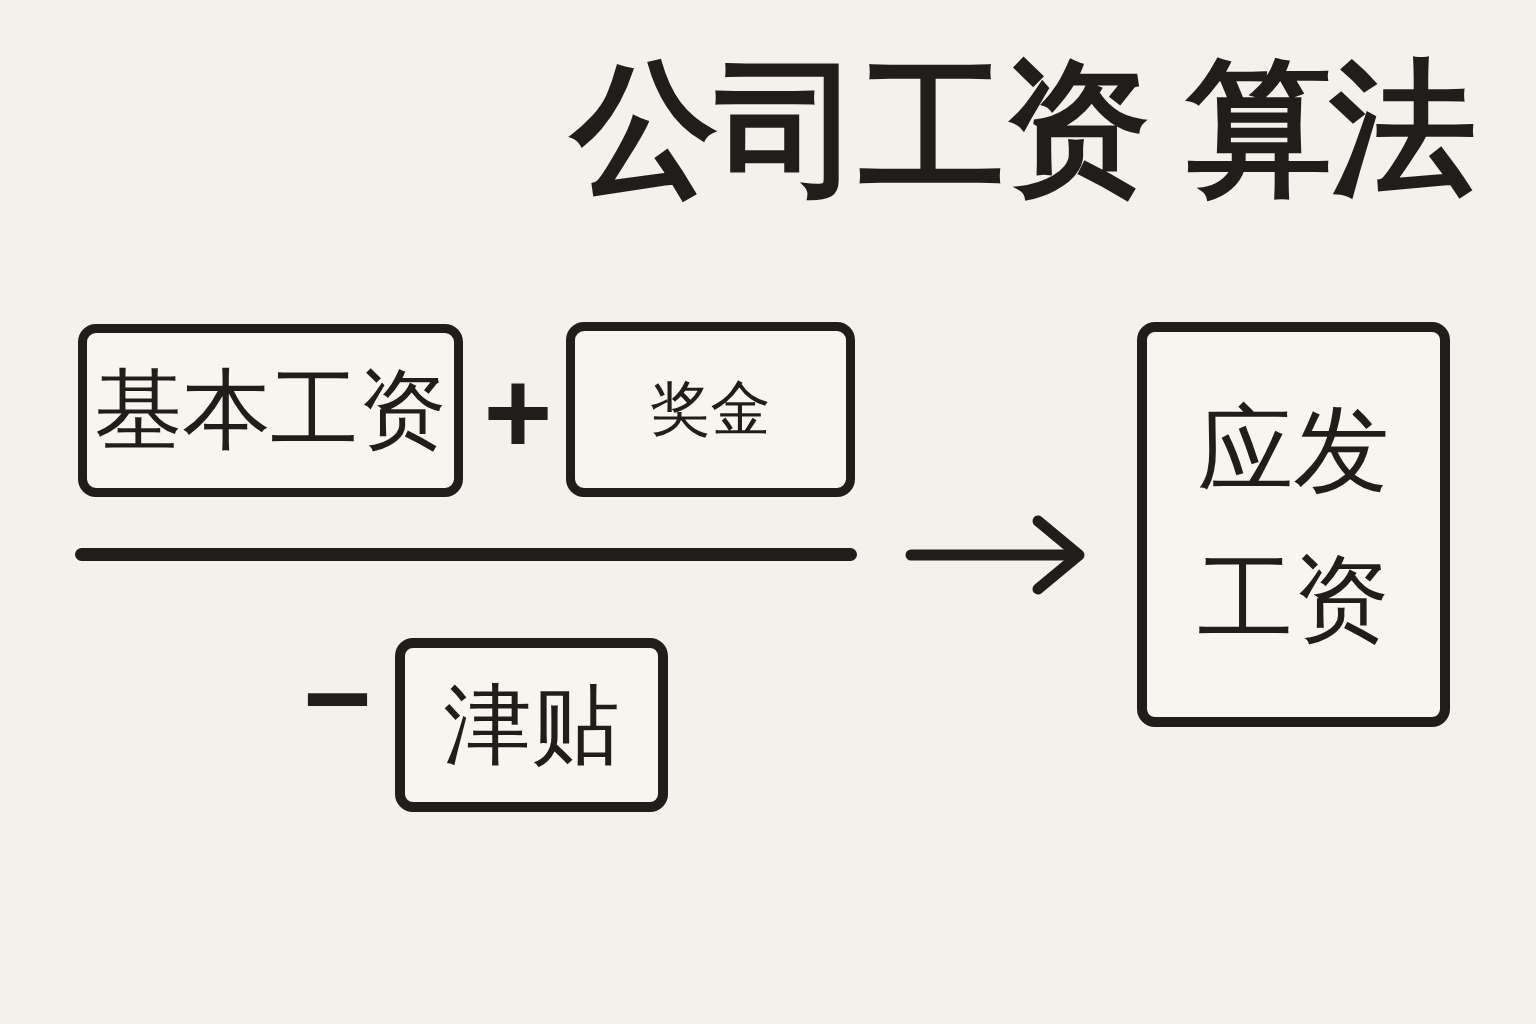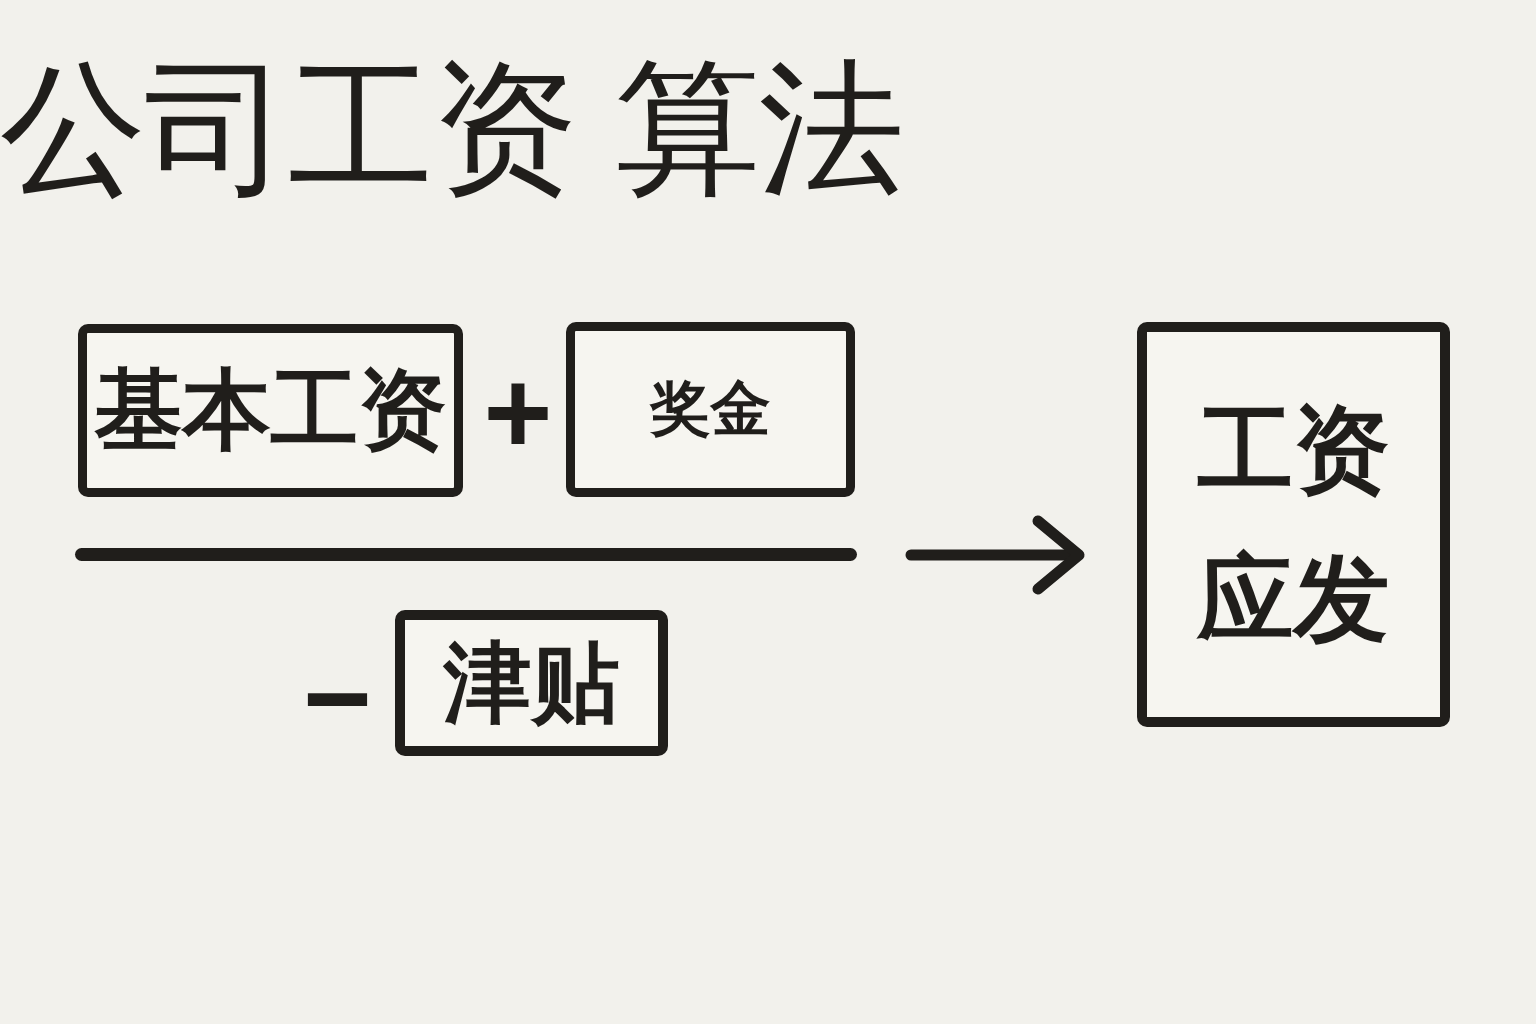--- a/index.html
+++ b/index.html
@@ -12,40 +12,40 @@
     background: var(--bg, #f2f1ec);
     color: var(--ink, #201e1b);
     font-family: "Liberation Sans", sans-serif;
     overflow: hidden;
   }
   .title {
     position: absolute;
     top: 52px;
     left: 0;
     width: 1474px;
-    text-align: left;
+    text-align: right;
     font-size: 146px;
-    font-weight: 400;
+    font-weight: 700;
     letter-spacing: -2px;
     line-height: 1.05;
     white-space: pre;
   }
   .obox {
     position: absolute;
     border: 9px solid var(--ink, #201e1b);
-    border-radius: 10px;
+    border-radius: 18px;
     background: var(--box-bg, #f6f5f0);
     display: flex;
     align-items: center;
     justify-content: center;
-    font-weight: 700;
+    font-weight: 400;
   }
   .box-base      { left: 78px;   top: 324px; width: 385px; height: 173px; font-size: 88px; }
   .box-bonus     { left: 566px;  top: 322px; width: 289px; height: 175px; font-size: 60px; }
-  .box-allowance { left: 395px;  top: 610px; width: 273px; height: 146px; font-size: 88px; border-width: 10px; text-align: center; }
+  .box-allowance { left: 395px;  top: 638px; width: 273px; height: 174px; font-size: 88px; border-width: 10px; text-align: center; }
   .box-result    { left: 1137px; top: 322px; width: 313px; height: 405px; font-size: 96px;
                    border-width: 10px; flex-direction: column; line-height: 1.55; }
   .op {
     position: absolute;
     display: flex;
     align-items: center;
     justify-content: center;
     font-weight: 700;
   }
   .plus  { left: 473px; top: 352px; width: 90px; height: 120px; font-size: 118px; }
@@ -94,17 +94,17 @@
   <div class="obox box-allowance">
     <span>津贴</span>
   </div>
 
   <svg class="arrow" viewBox="0 0 195 90" aria-hidden="true">
     <path d="M8 44 H168"></path>
     <path d="M135 10 L176 44 L135 78"></path>
   </svg>
 
   <div class="obox box-result">
+    <span>应发</span>
     <span>工资</span>
-    <span>应发</span>
   </div>
 
 </div>
 
 </body></html>

